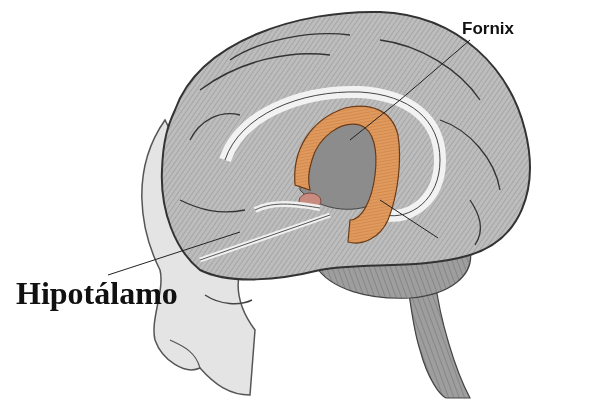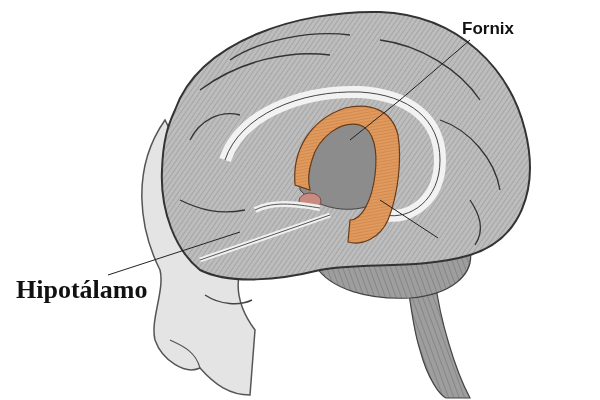--- a/index.html
+++ b/index.html
@@ -1,21 +1,21 @@
 <!DOCTYPE html>
 <html><head>
 <meta charset="utf-8">
 <style>
   html, body { margin: 0; padding: 0; background: #ffffff; }
   .stage { position: relative; width: 600px; height: 400px; overflow: hidden; background: #fff; }
   svg.art { position: absolute; left: 0; top: 0; }
   .label { position: absolute; color: #111; white-space: nowrap; }
   .lbl-fornix { left: 462px; top: 19px; font-family: "Liberation Sans", sans-serif; font-size: 17px; font-weight: bold; }
   .lbl-hipocampo { left: 434px; top: 241px; font-family: "Liberation Serif", serif; font-size: 24px; font-weight: bold; }
-  .lbl-hipotalamo { left: 16px; top: 275px; font-family: "Liberation Serif", serif; font-size: 26px; font-weight: bold; }
+  .lbl-hipotalamo { left: 16px; top: 275px; font-family: "Liberation Serif", serif; font-size: 32px; font-weight: bold; }
 </style>
 </head>
 <body>
 
 <div class="stage">
   <svg class="art" width="600" height="400" viewBox="0 0 600 400">
     <defs>
       <pattern id="hatch" width="4" height="4" patternUnits="userSpaceOnUse" patternTransform="rotate(35)">
         <rect width="4" height="4" fill="#bdbdbd"></rect>
         <line x1="0" y1="0" x2="0" y2="4" stroke="#8e8e8e" stroke-width="1"></line>

